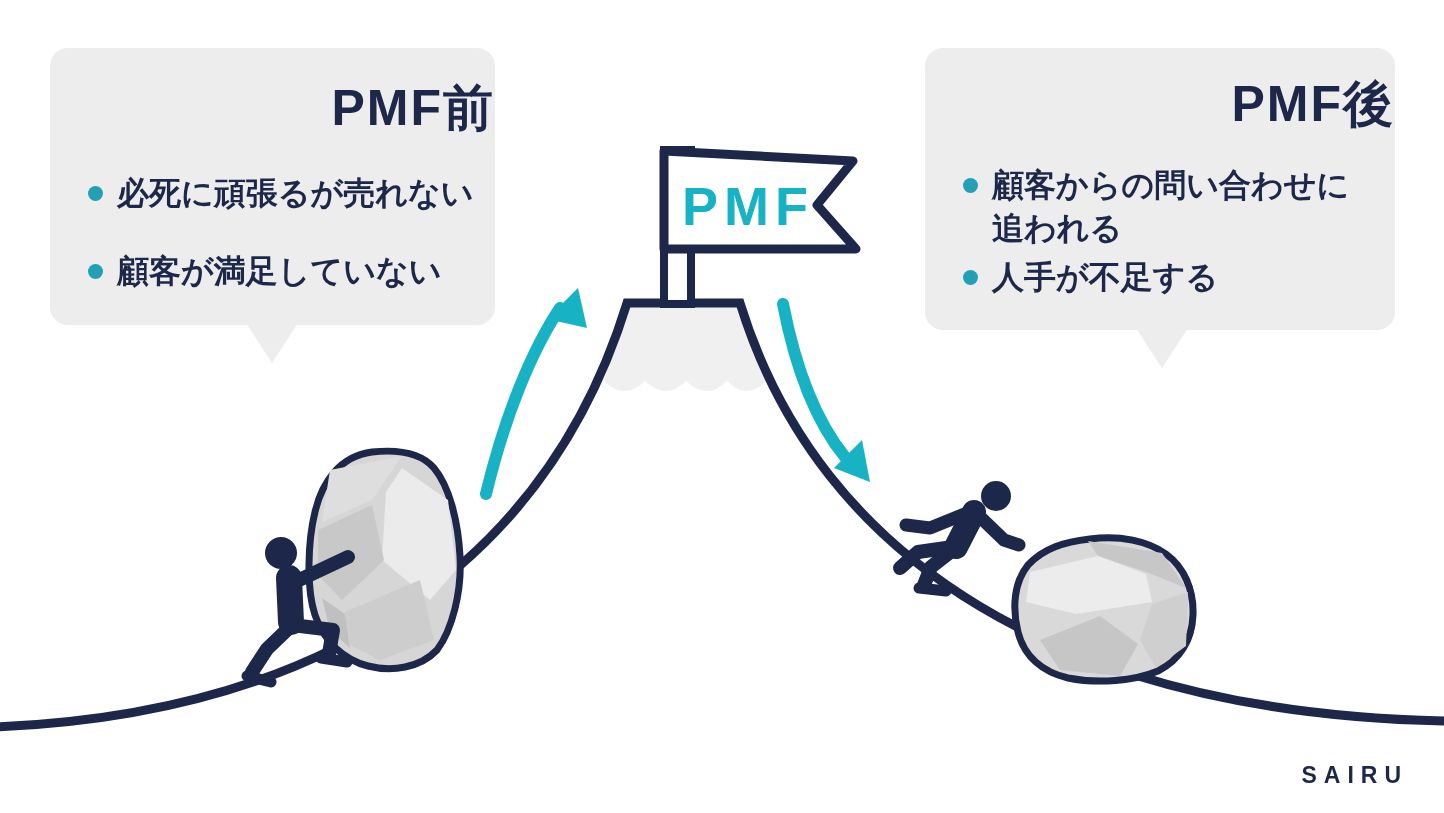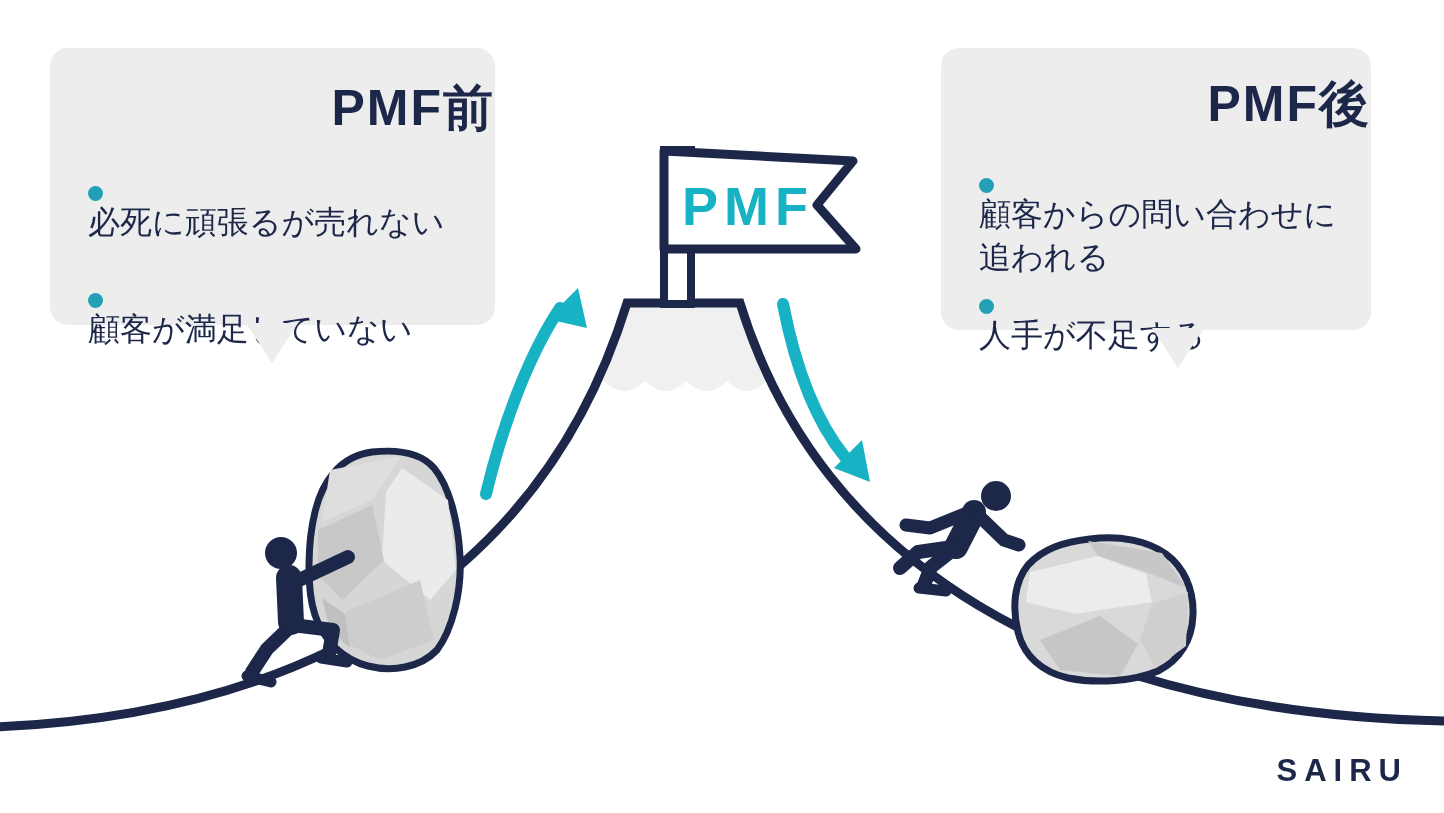--- a/index.html
+++ b/index.html
@@ -12,37 +12,37 @@
     color:#1d2749;
   }
   .illustration{position:absolute;left:0;top:0;width:1444px;height:813px;}
   .bubble{
     position:absolute;
     background:#ededee;
     border-radius:18px;
     color:#1d2749;
   }
   .bubble-left{left:50px;top:48px;width:445px;height:277px;}
-  .bubble-right{left:925px;top:48px;width:430px;height:282px;margin-left:16px;}
+  .bubble-right{left:925px;top:48px;width:470px;height:282px;}
   .bubble-title{
     text-align:right;
     font-size:50px;
     font-weight:bold;
     letter-spacing:2px;
     line-height:1.15;
   }
   .bubble-left .bubble-title{margin-top:32px;}
   .bubble-right .bubble-title{margin-top:28px;}
   .bullets{padding-left:38px;padding-right:20px;}
   .bullet{
     display:flex;
+    gap:14px;
     font-size:32px;
-    font-weight:normal;
+    font-weight:bold;
     line-height:42px;
-    flex-direction:column;
   }
   .bubble-right .bullet{line-height:43px;}
   .bubble-left .bullet-1{margin-top:34px;}
   .bubble-left .bullet-2{margin-top:36px;}
   .bubble-right .bullet-1{margin-top:30px;}
   .bubble-right .bullet-2{margin-top:6px;}
   .dot{
     flex:none;
     width:15px;height:15px;
     border-radius:50%;
@@ -56,21 +56,21 @@
     width:0;height:0;
     border-left:26px solid transparent;
     border-right:26px solid transparent;
     border-top:40px solid #ededee;
   }
   .bubble-left .tail{left:196px;}
   .bubble-right .tail{left:211px;}
   .logo{
     position:absolute;
     right:36px;bottom:24px;
-    font-size:31px;
+    font-size:23px;
     font-weight:600;
     letter-spacing:7px;
     color:#1d2749;
   }
 </style>
 </head>
 <body>
 
 <div class="canvas">
 

